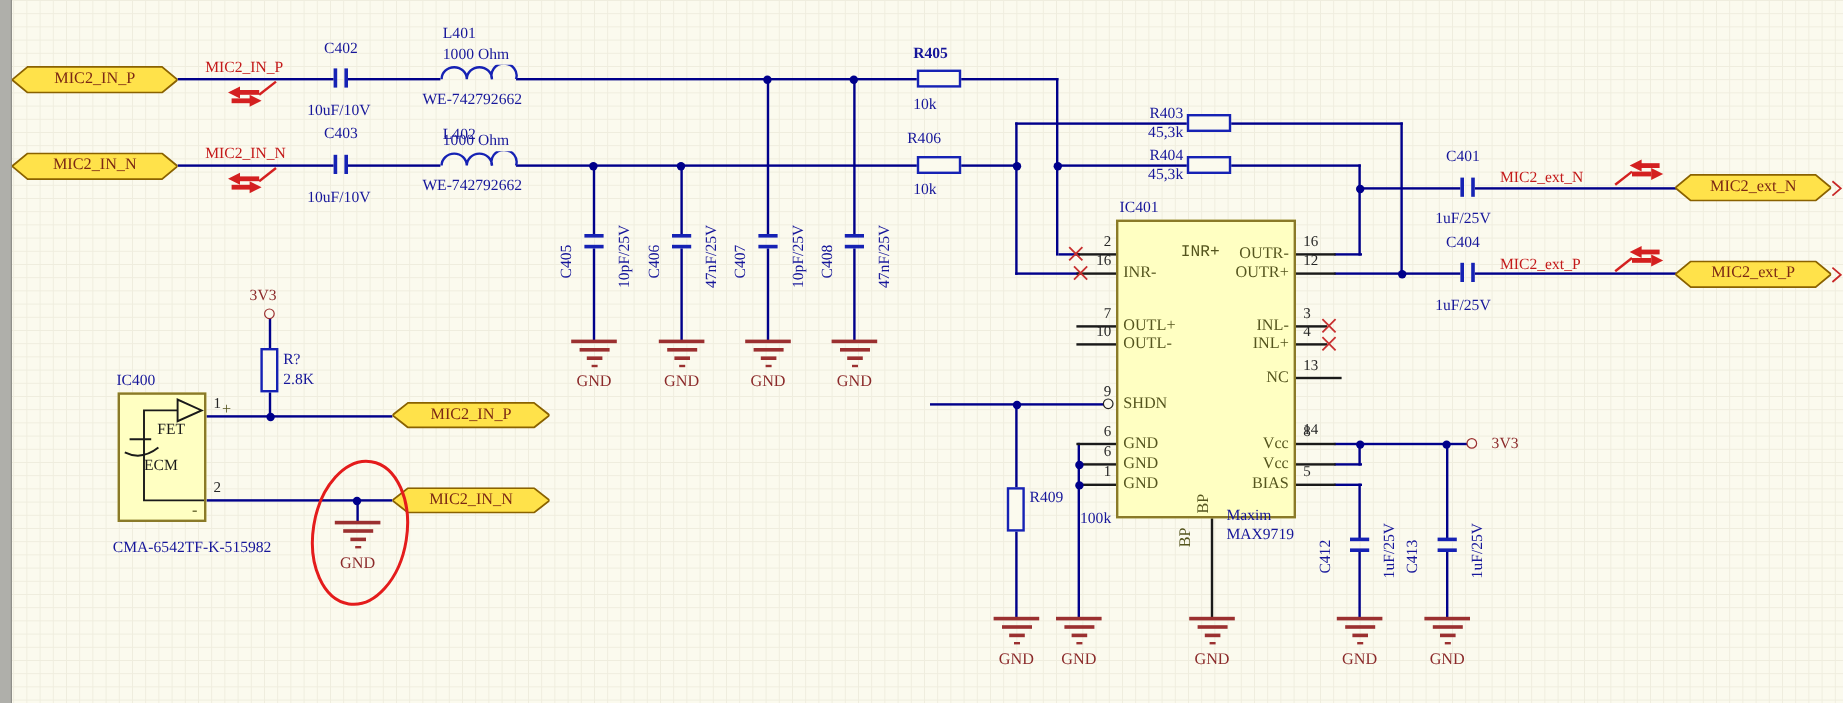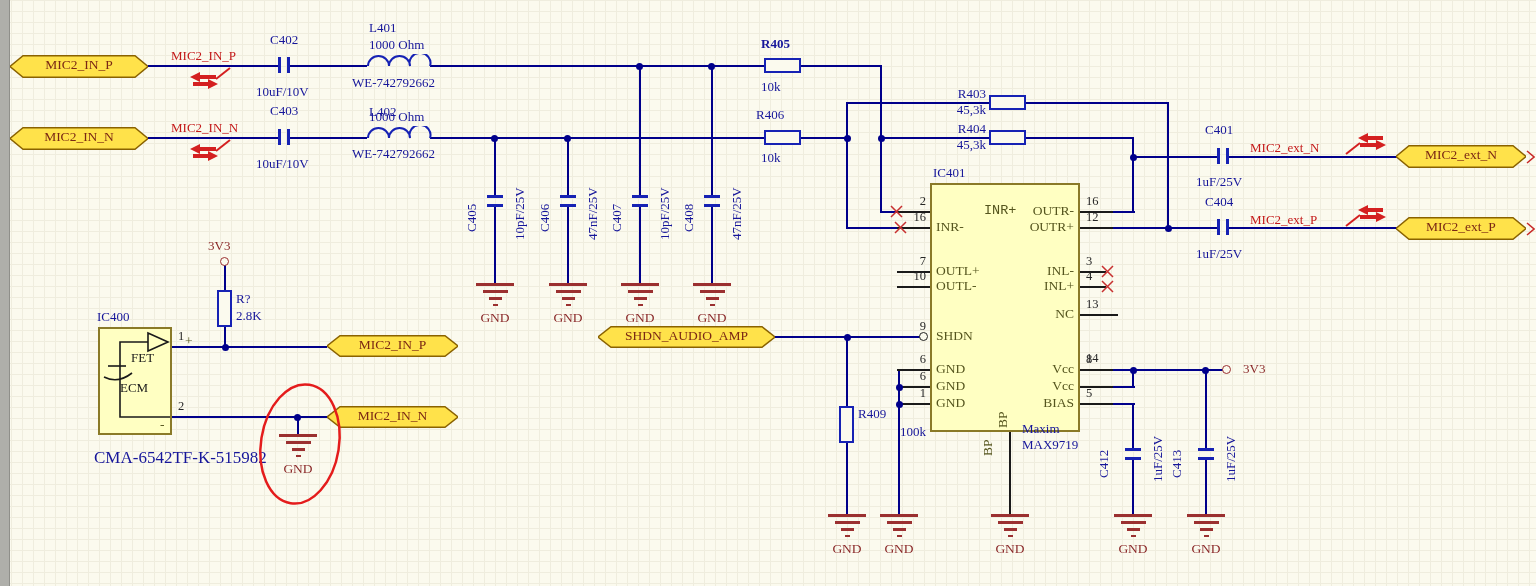--- a/index.html
+++ b/index.html
@@ -142,26 +142,20 @@
         <polygon points="0,11.5 13,0.75 117,0.75 130,11.5 117,22.25 13,22.25" fill="#FFE24A" stroke="#8A6200" stroke-width="1.5"></polygon>
       </svg>
     <span class="prt">MIC2_ext_N</span>
   </div>
   <div class="a" style="left:1396px;top:217px;width:130px;height:23px;">
     <svg width="130" height="23">
         <polygon points="0,11.5 13,0.75 117,0.75 130,11.5 117,22.25 13,22.25" fill="#FFE24A" stroke="#8A6200" stroke-width="1.5"></polygon>
       </svg>
     <span class="prt">MIC2_ext_P</span>
   </div>
-  <div class="a" style="left:598px;top:326px;width:177px;height:22px;">
-    <svg width="177" height="22">
-        <polygon points="0,11 13,0.75 164,0.75 177,11 164,21.25 13,21.25" fill="#FFE24A" stroke="#8A6200" stroke-width="1.5"></polygon>
-      </svg>
-    <span class="prt">SHDN_AUDIO_AMP</span>
-  </div>
   <div class="a" style="left:327px;top:335px;width:131px;height:22px;">
     <svg width="131" height="22">
         <polygon points="0,11 13,0.75 118,0.75 131,11 118,21.25 13,21.25" fill="#FFE24A" stroke="#8A6200" stroke-width="1.5"></polygon>
       </svg>
     <span class="prt">MIC2_IN_P</span>
   </div>
   <div class="a" style="left:327px;top:406px;width:131px;height:22px;">
     <svg width="131" height="22">
         <polygon points="0,11 13,0.75 118,0.75 131,11 118,21.25 13,21.25" fill="#FFE24A" stroke="#8A6200" stroke-width="1.5"></polygon>
       </svg>
@@ -431,18 +425,18 @@
     <polygon points="50,6 50,24 70,15" fill="none" stroke="#1a1a1a" stroke-width="1.6"></polygon>
     <path d="M10,39 H28" stroke="#1a1a1a" stroke-width="1.6" fill="none"></path>
     <path d="M6,50 Q20,57 34,46" stroke="#1a1a1a" stroke-width="1.6" fill="none"></path>
   </svg>
   <span class="t" style="left:131px;top:350px;color:#1a1a1a;">FET</span>
   <span class="t" style="left:120px;top:380px;color:#1a1a1a;">ECM</span>
   <span class="t olv" style="left:185px;top:333px;">+</span>
   <span class="t olv" style="left:160px;top:417px;">-</span>
   <span class="t num" style="left:178px;top:329px;">1</span>
   <span class="t num" style="left:178px;top:399px;">2</span>
-  <span class="t" style="left:94px;top:448px;font-size:17px;">CMA-6542TF-K-515982</span>
+  <span class="t" style="left:94px;top:448px;font-size:13px;">CMA-6542TF-K-515982</span>
 
   <svg class="a" width="92" height="130" style="left:254px;top:380px;">
     <ellipse cx="46" cy="64" rx="39" ry="60" transform="rotate(9 46 64)" fill="none" stroke="#E41C1C" stroke-width="2.5"></ellipse>
   </svg>
 </div>
 
 </body></html>

